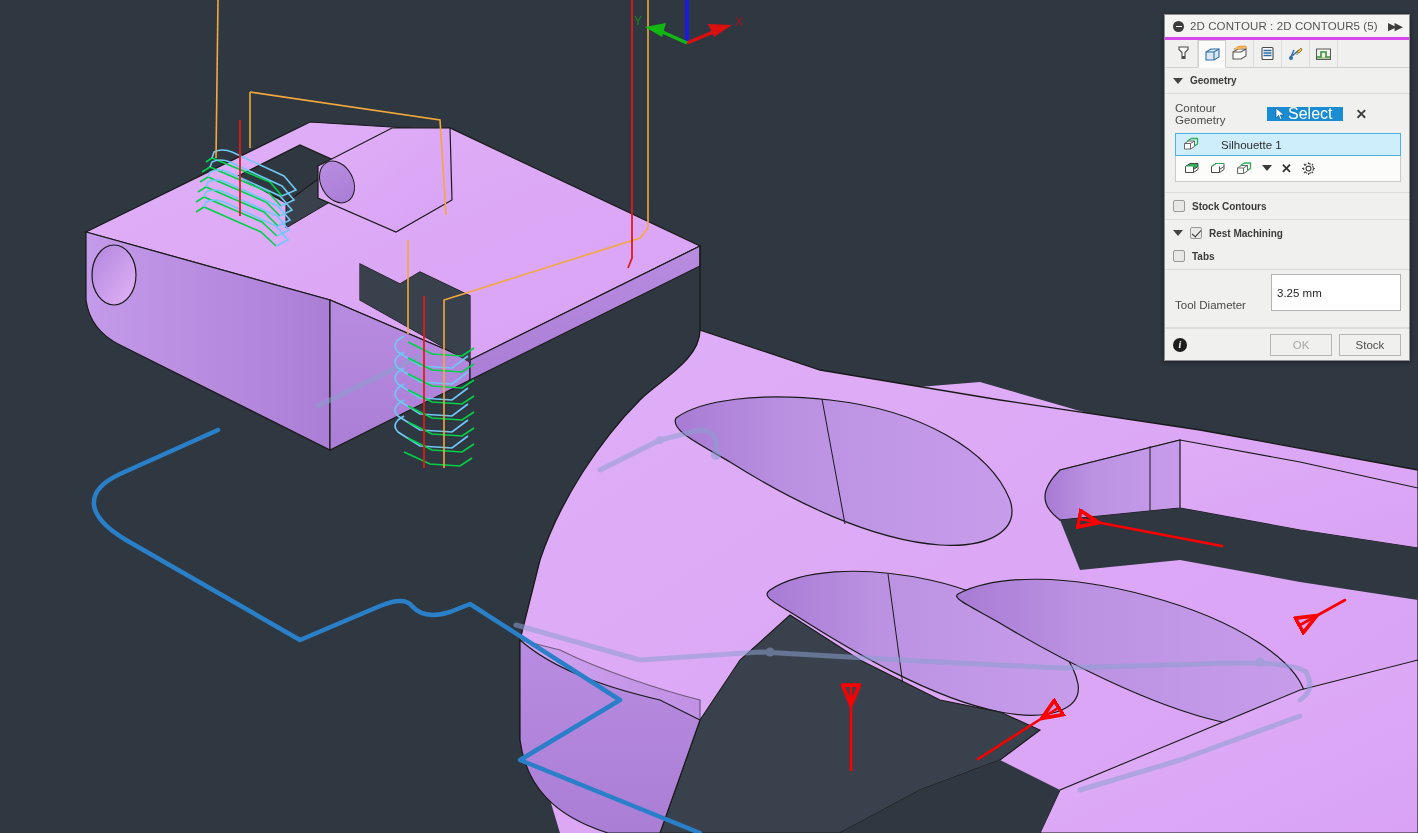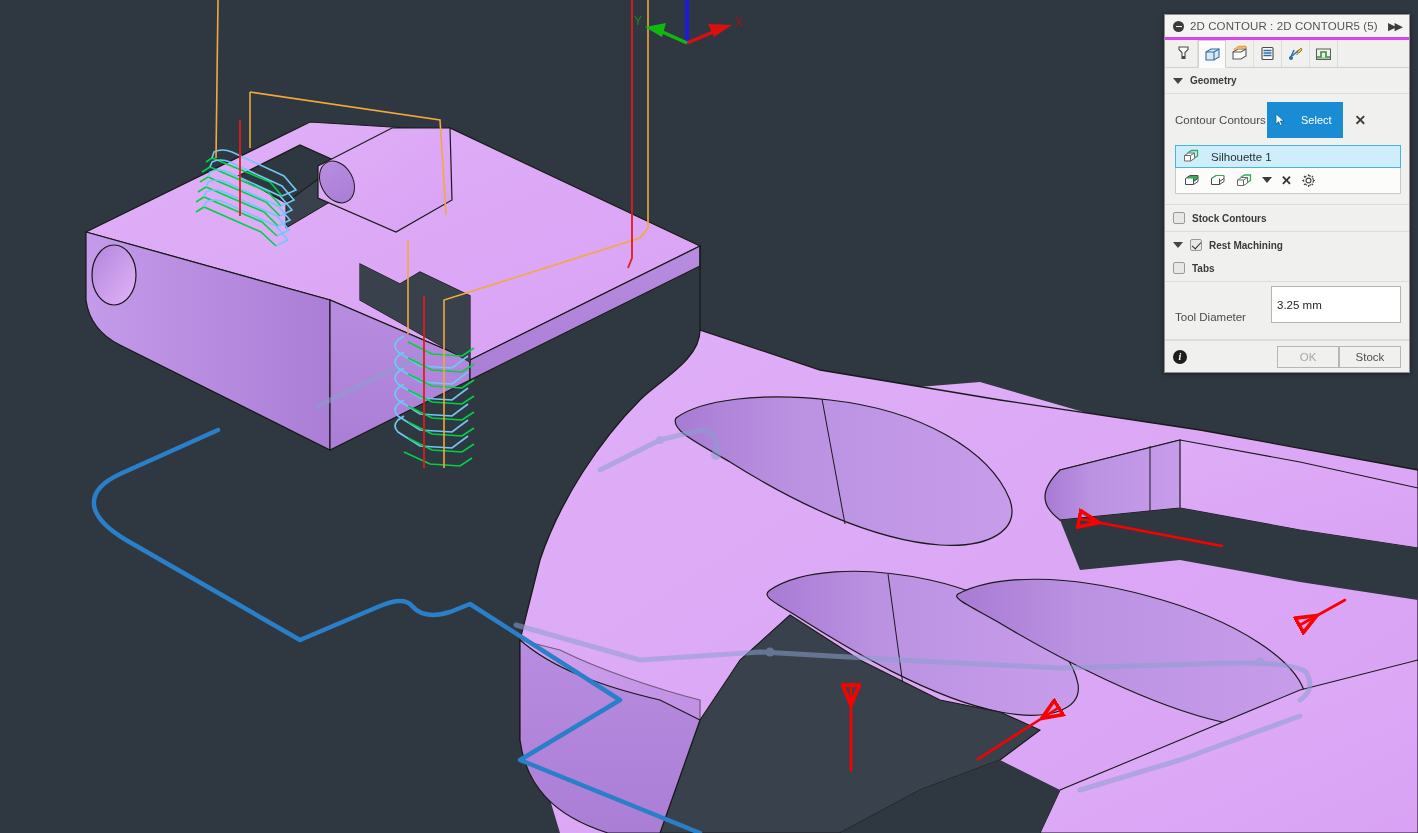--- a/index.html
+++ b/index.html
@@ -114,38 +114,38 @@
   .row {
     display: flex; align-items: center;
     margin-bottom: 7px;
   }
   .row-label { width: 92px; color: #4a4a4a; font-size: 11.5px; }
 
   .btn-select {
     background: #1a8cd3;
     color: #fff;
     border: none;
-    height: 36px;
+    height: 14px;
     padding: 0 11px 0 8px;
-    display: inline-flex; align-items: center; gap: 15px;
-    font-size: 11px;
+    display: inline-flex; align-items: center; gap: 2px;
+    font-size: 16px;
     cursor: pointer;
   }
   .x-btn {
     margin-left: 12px;
     color: #3d3d3d; font-size: 14px; line-height: 1;
     cursor: pointer; font-weight: 600;
   }
 
   .sel-box {
     border: 1px solid #cacac8;
     background: #fcfcfb;
   }
   .sel-item {
-    display: flex; align-items: center; gap: 12px;
+    display: flex; align-items: center; gap: 22px;
     height: 23px;
     padding-left: 7px;
     background: #cfeefb;
     border: 1px solid #49b4e0;
     margin: -1px;
   }
   .sel-item span { font-size: 11.5px; color: #2e2e2e; }
   .sel-tools {
     display: flex; align-items: center; gap: 9px;
     height: 26px; padding: 0 8px;
@@ -176,21 +176,21 @@
     border-top: 1px solid #dcdcda;
     background: #f0f0ef;
   }
   .info-badge {
     width: 14px; height: 14px; border-radius: 50%;
     background: #1e1e1e; color: #fff;
     font-size: 10px; font-weight: bold; font-style: italic;
     display: flex; align-items: center; justify-content: center;
     font-family: "Liberation Serif", serif;
   }
-  .foot-btns { margin-left: auto; display: flex; }
+  .foot-btns { margin-left: auto; display: flex; gap: 7px; }
   .fbtn {
     min-width: 62px; height: 22px;
     background: #f0f0ef;
     border: 1px solid #b6b6b4;
     font-size: 11.5px;
     color: #4e4e4e;
     display: flex; align-items: center; justify-content: center;
     cursor: pointer;
   }
   .fbtn.disabled { color: #a8a8a6; cursor: default; }
@@ -465,21 +465,21 @@
       </div>
     </div>
 
     <div class="section-head">
       <span class="caret"></span>
       <span>Geometry</span>
     </div>
 
     <div class="sect-body">
       <div class="row">
-        <span class="row-label">Contour Contours</span>
+        <span class="row-label">Contour Geometry</span>
         <button class="btn-select">
           <svg width="11" height="12" viewBox="0 0 11 12">
             <path d="M1 0 L1 10 L3.6 7.6 L5.3 11.5 L7 10.7 L5.3 7 L9 7 Z" fill="#ffffff" stroke="#0d5f92" stroke-width=".7"></path>
           </svg>
           <span>Select</span>
         </button>
         <span class="x-btn">✕</span>
       </div>
 
       <div class="sel-box">

